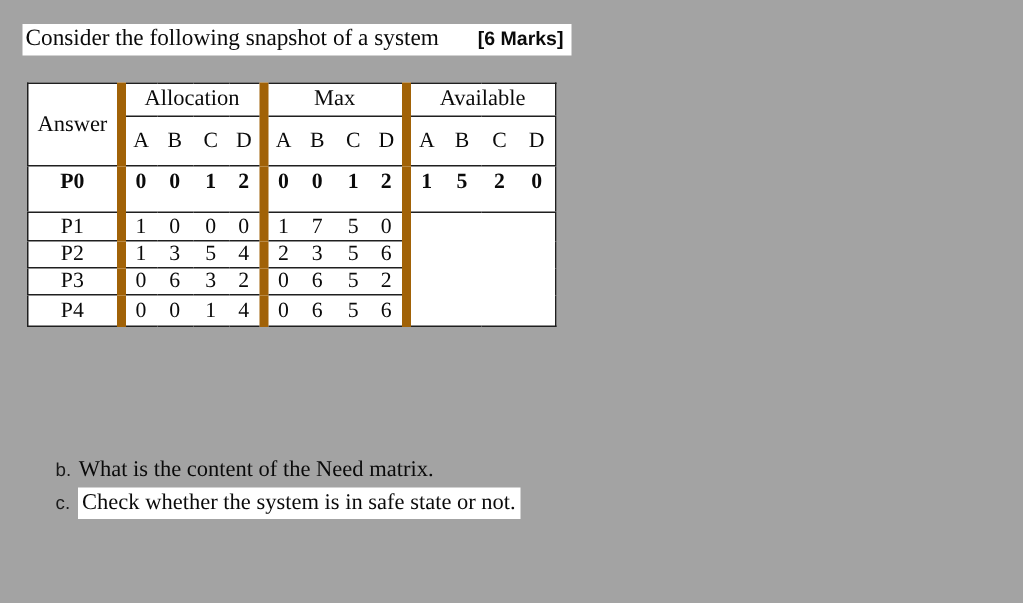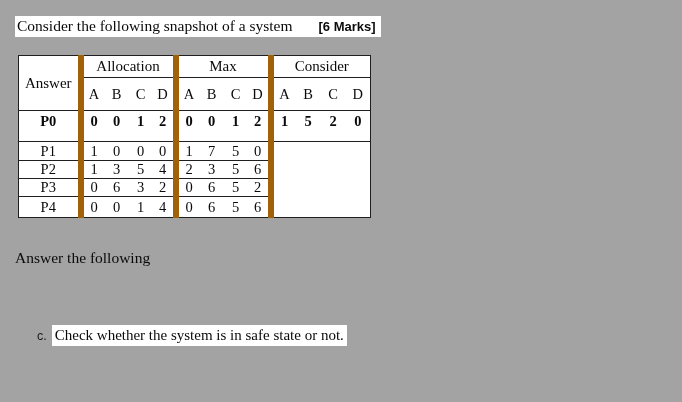--- a/index.html
+++ b/index.html
@@ -99,21 +99,21 @@
       <col style="width:25px">
         <col style="width:25px">
         <col style="width:25px">
         <col style="width:25px">
     </colgroup>
     <tbody>
         <tr class="r-sections" style="height:22px">
       <th rowspan="2" class="hb">Answer</th>
       <th colspan="4" class="sec-start hb">Allocation</th>
       <th colspan="4" class="sec-start hb">Max</th>
-      <th colspan="4" class="sec-start hb">Consider</th>
+      <th colspan="4" class="sec-start hb">Available</th>
     </tr>
     <tr style="height:33px">
       <th class="sec-start hb">A</th>
       <th class="hb">B</th>
       <th class="hb">C</th>
       <th class="hb">D</th>
       <th class="sec-start hb">A</th>
       <th class="hb">B</th>
       <th class="hb">C</th>
       <th class="hb">D</th>
@@ -178,19 +178,21 @@
       <td>1</td>
       <td>4</td>
       <td class="sec-start">0</td>
       <td>6</td>
       <td>5</td>
       <td>6</td>
     </tr>
   </tbody>
     </table>
 
-  <div class="answer-heading">Answer the following</div>
 
+  <div class="q q-b">
+    <span class="marker">b.</span><span class="qtext">What is the content of the Need matrix.</span>
+  </div>
   <div class="q q-c">
     <span class="marker">c.</span><span class="qtext hl">Check whether the system is in safe state or not.</span>
   </div>
 
 </div>
 
 </body></html>

